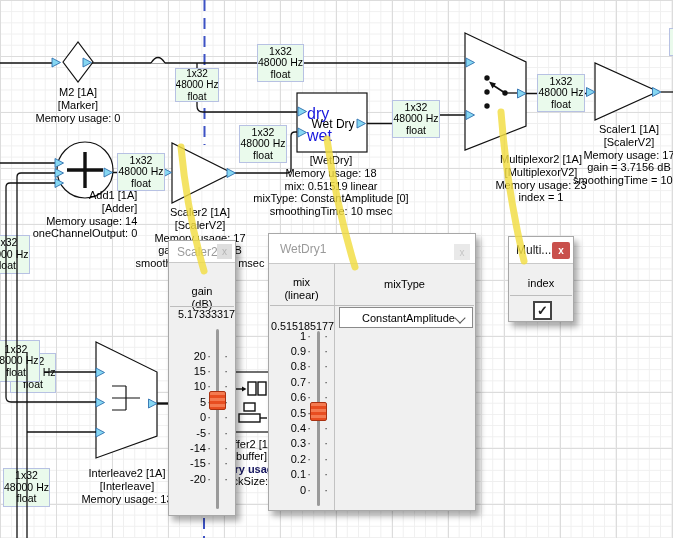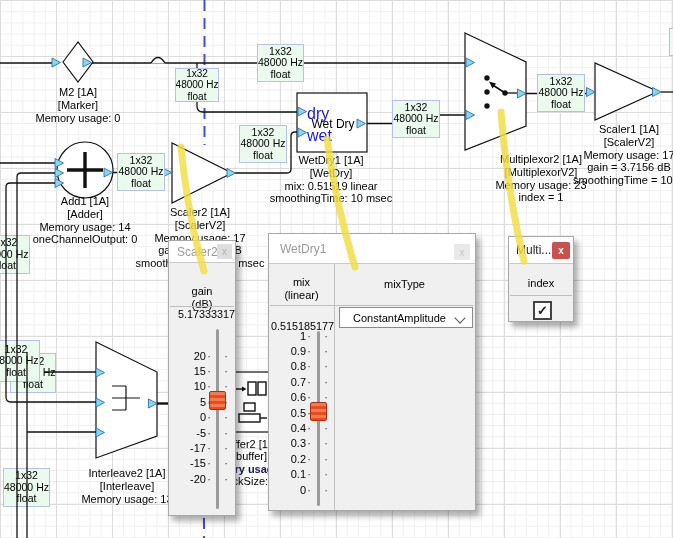--- a/index.html
+++ b/index.html
@@ -33,21 +33,21 @@
   .pvalue{position:absolute;text-align:right;font-size:10.8px;color:#000;white-space:nowrap;overflow:hidden;}
   .track{position:absolute;width:3px;background:#9a9a9a;border-radius:2px;}
   .ticks{position:absolute;}
   .trow{height:15.4px;display:flex;align-items:center;}
   .trow .tl{width:36px;text-align:right;font-size:11px;color:#000;}
   .trow .td{width:6px;text-align:center;font-size:11px;color:#333;}
   .trow .sp{width:11px;}
   .handle{position:absolute;width:15px;height:17px;border:1px solid #a93110;border-radius:2px;
     background:repeating-linear-gradient(180deg,#f47a50 0 3px,#e84d20 3px 6px);}
   .combo{position:absolute;background:#fff;border:1px solid #8a8a8a;font-size:11px;line-height:20px;
-    color:#000;padding-left:13px;box-sizing:border-box;white-space:nowrap;overflow:hidden;}
+    color:#000;padding-left:22px;box-sizing:border-box;white-space:nowrap;overflow:hidden;}
   .chev{position:absolute;right:8px;top:6px;width:7px;height:7px;border-right:1.6px solid #555;
     border-bottom:1.6px solid #555;transform:rotate(45deg);}
   .vdiv{position:absolute;width:1px;background:#c2c2c2;}
   .checkbox{position:absolute;width:15px;height:15px;background:#fff;border:2px solid #444;
     box-sizing:content-box;display:flex;align-items:center;justify-content:center;
     font-size:13px;font-weight:bold;color:#222;line-height:15px;}
 </style>
 </head>
 <body>
 
@@ -184,37 +184,38 @@
       <div>48000 Hz</div>
       <div>float</div>
   </div>
   <div class="fmt" style="left:669px;top:28px;width:10px;height:28px;"></div>
 
   <div class="blabel" style="left:78px;top:86px;">
     <div>M2 [1A]</div>
       <div>[Marker]</div>
       <div>Memory usage: 0</div>
   </div>
-  <div class="blabel" style="left:85px;top:195px;">
+  <div class="blabel" style="left:85px;top:189px;text-align:right;">
     <div>Add1 [1A]</div>
       <div>[Adder]</div>
       <div>Memory usage: 14</div>
       <div>oneChannelOutput: 0</div>
   </div>
   <div class="blabel" style="left:200px;top:206px;">
     <div>Scaler2 [1A]</div>
       <div>[ScalerV2]</div>
       <div>Memory usage: 17</div>
       <div>gain = 5.1733 dB</div>
       <div>smoothingTime = 10 msec</div>
   </div>
   <div class="blabel" style="left:331px;top:154px;">
-    <div>WetDry1 [1A]</div>
       <div>[WetDry]</div>
+      <div>Memory usage: 18</div>
       <div>mix: 0.51519 linear</div>
+      <div>mixType: ConstantAmplitude [0]</div>
       <div>smoothingTime: 10 msec</div>
   </div>
   <div class="blabel" style="left:497px;top:153px;margin-left:44px;">
     <div>Multiplexor2 [1A]</div>
       <div>[MultiplexorV2]</div>
       <div>Memory usage: 23</div>
       <div>index = 1</div>
   </div>
   <div class="blabel" style="left:629px;top:123px;">
     <div>Scaler1 [1A]</div>
@@ -292,21 +293,21 @@
           <span class="sp"></span>
           <span class="td">·</span>
         </div>
         <div class="trow">
           <span class="tl">-5</span>
           <span class="td">·</span>
           <span class="sp"></span>
           <span class="td">·</span>
         </div>
         <div class="trow">
-          <span class="tl">-17</span>
+          <span class="tl">-14</span>
           <span class="td">·</span>
           <span class="sp"></span>
           <span class="td">·</span>
         </div>
         <div class="trow">
           <span class="tl">-15</span>
           <span class="td">·</span>
           <span class="sp"></span>
           <span class="td">·</span>
         </div>

